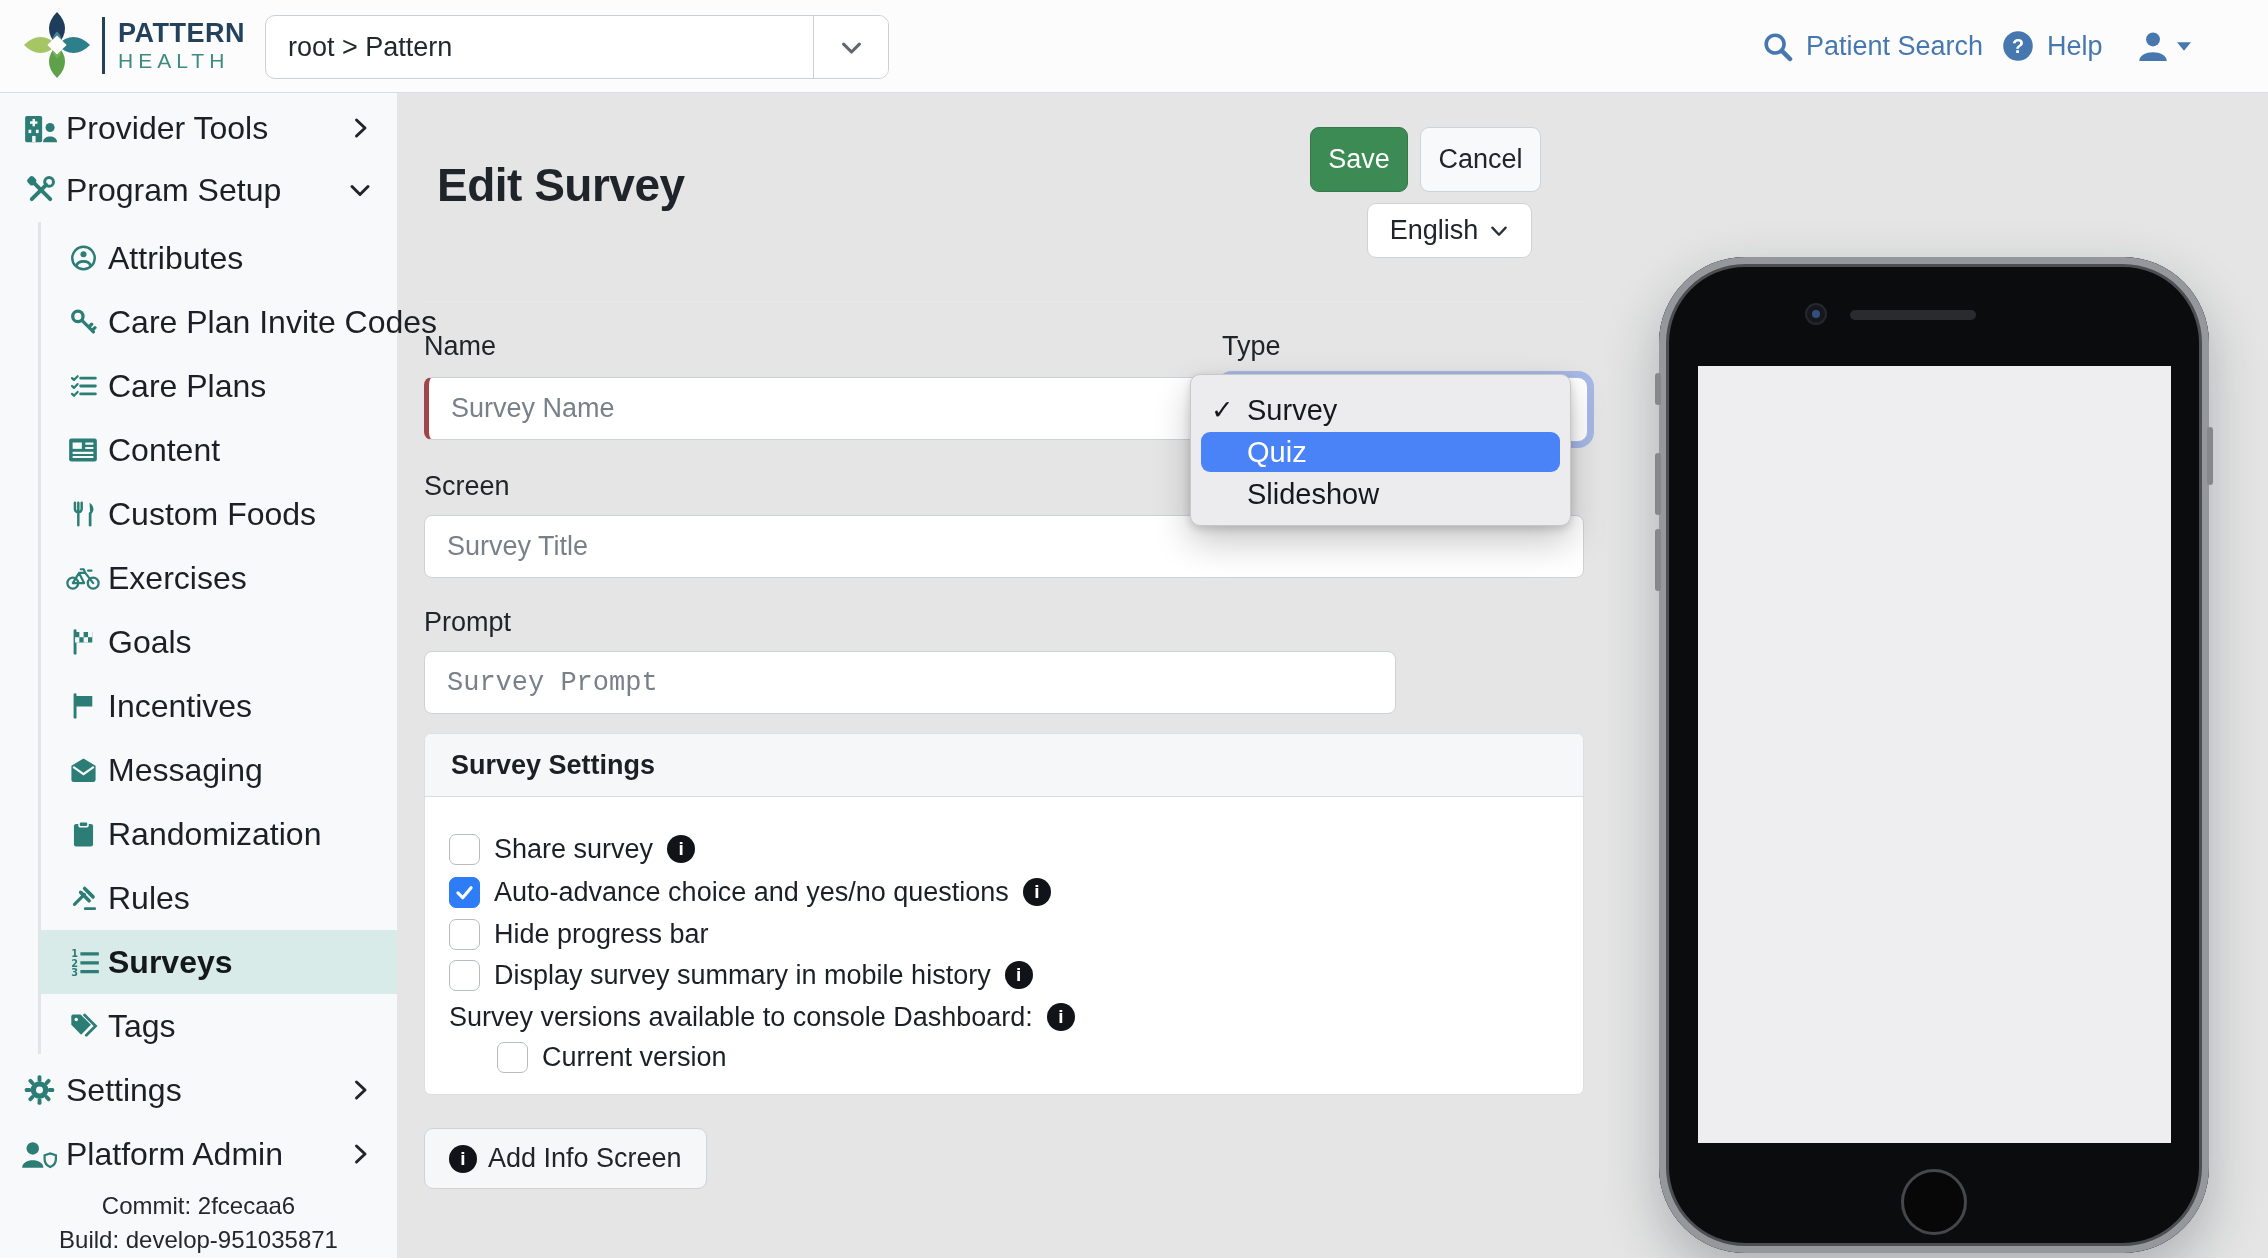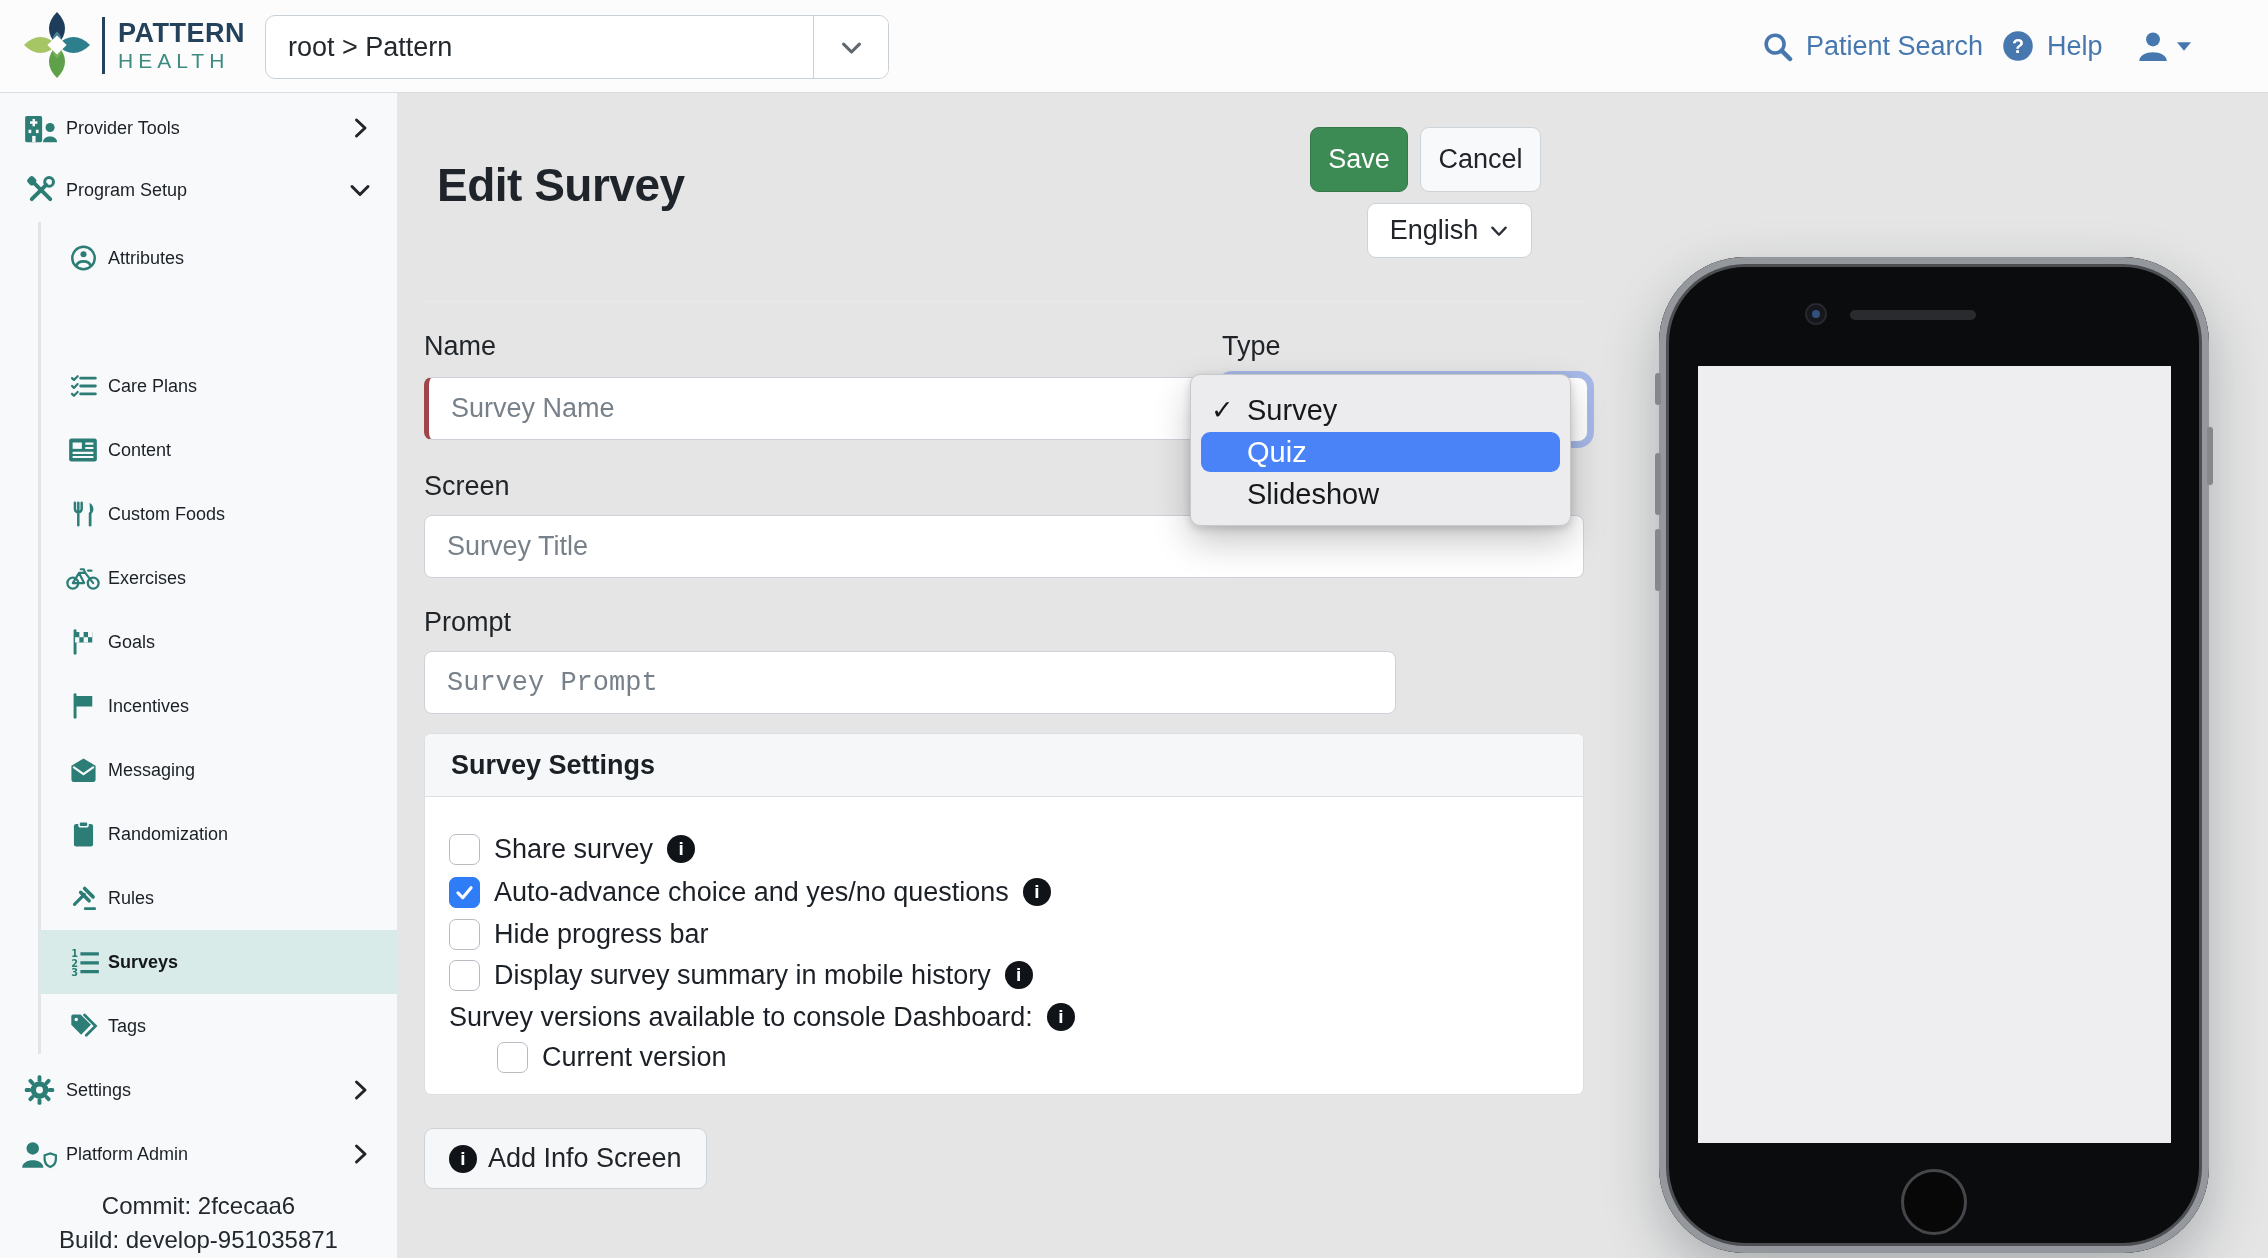--- a/index.html
+++ b/index.html
@@ -10,21 +10,21 @@
   .topbar{position:absolute;left:0;top:0;width:2268px;height:92px;background:#fcfcfd;border-bottom:1.5px solid #d9dde1;z-index:5;}
   .logo-word1{font-size:27px;font-weight:800;color:#24425c;letter-spacing:.5px;}
   .logo-word2{font-size:21px;font-weight:400;color:#3e8b82;letter-spacing:5px;}
   .crumb{display:flex;align-items:stretch;background:#fff;border:1.5px solid #c9d0d6;border-radius:10px;overflow:hidden;}
   .crumb input{flex:1;border:none;outline:none;font:27px "Liberation Sans","DejaVu Sans",sans-serif;color:#23282d;padding:0 0 0 22px;background:transparent;}
   .crumb-btn{width:74px;border-left:1.5px solid #c9d0d6;display:flex;align-items:center;justify-content:center;background:#fff;cursor:pointer;}
   .toplink{position:absolute;top:0;height:92px;display:flex;align-items:center;gap:13px;color:#4678af;font-size:27px;cursor:pointer;}
   
   .sidebar{position:absolute;left:0;top:92px;width:397px;height:1166px;background:#f8f9fa;z-index:4;}
   .srow{position:absolute;left:0;width:397px;height:56px;cursor:pointer;}
-  .srow .lbl{position:absolute;font-size:18px;color:#1b2026;top:50%;transform:translateY(-50%);white-space:nowrap;text-align:center;}
+  .srow .lbl{position:absolute;font-size:32px;color:#1b2026;top:50%;transform:translateY(-50%);white-space:nowrap;text-align:center;}
   .srow .ic{position:absolute;top:50%;transform:translateY(-50%);}
   .srow .chev{position:absolute;left:348px;top:50%;transform:translateY(-50%);}
   .sel{background:#d9ebe8;}
   .sel .lbl{font-weight:700;color:#14181c;}
   .vline{position:absolute;left:38px;width:3px;background:#e2e5e8;}
   .buildtxt{position:absolute;width:397px;text-align:center;font-size:24px;color:#23282e;}
   
   .h1{position:absolute;font-size:46px;font-weight:700;color:#1f242b;letter-spacing:-.5px;}
   .btn{display:flex;align-items:center;justify-content:center;border-radius:9px;font-size:27px;cursor:pointer;box-sizing:border-box;}
   .btn-save{background:#3d8b54;color:#fff;border:1.5px solid #35784a;}
@@ -150,20 +150,27 @@
 
     <div class="srow" style="top:138px;">
       <svg class="ic" style="left:70px" width="27" height="27" viewBox="0 0 24 24">
         <circle cx="12" cy="12" r="10" fill="none" stroke="#2c7d76" stroke-width="2.2"></circle>
         <circle cx="12" cy="8.6" r="2.7" fill="#2c7d76"></circle>
         <path d="M5.9 18.4 c1.5-4.6 10.7-4.6 12.2 0" fill="none" stroke="#2c7d76" stroke-width="2.4" stroke-linecap="round"></path>
       </svg>
       <span class="lbl" style="left:108px">Attributes</span>
     </div>
 
+    <div class="srow" style="top:202px;">
+      <svg class="ic" style="left:70px" width="27" height="27" viewBox="0 0 24 24">
+        <circle cx="7" cy="7" r="4.6" fill="none" stroke="#2c7d76" stroke-width="2.9"></circle>
+        <path d="M10.4 10.4 L20.8 20.8 M16.6 16.6 l2.6 -2.6 M19.6 19.6 l2.6 -2.6" stroke="#2c7d76" stroke-width="2.9" fill="none" stroke-linecap="round"></path>
+      </svg>
+      <span class="lbl" style="left:108px">Care Plan Invite Codes</span>
+    </div>
 
     <div class="srow" style="top:266px;">
       <svg class="ic" style="left:70px" width="27" height="27" viewBox="0 0 24 24">
         <path d="M9.5 5 H22.5 M9.5 12 H22.5 M9.5 19 H22.5" stroke="#2c7d76" stroke-width="2.6" stroke-linecap="round"></path>
         <path d="M1.8 5 l1.7 1.7 L6.8 3.3 M1.8 12 l1.7 1.7 L6.8 10.3 M1.8 19 l1.7 1.7 L6.8 17.3" stroke="#2c7d76" stroke-width="2" fill="none" stroke-linecap="round" stroke-linejoin="round"></path>
       </svg>
       <span class="lbl" style="left:108px">Care Plans</span>
     </div>
 
     <div class="srow" style="top:330px;">

